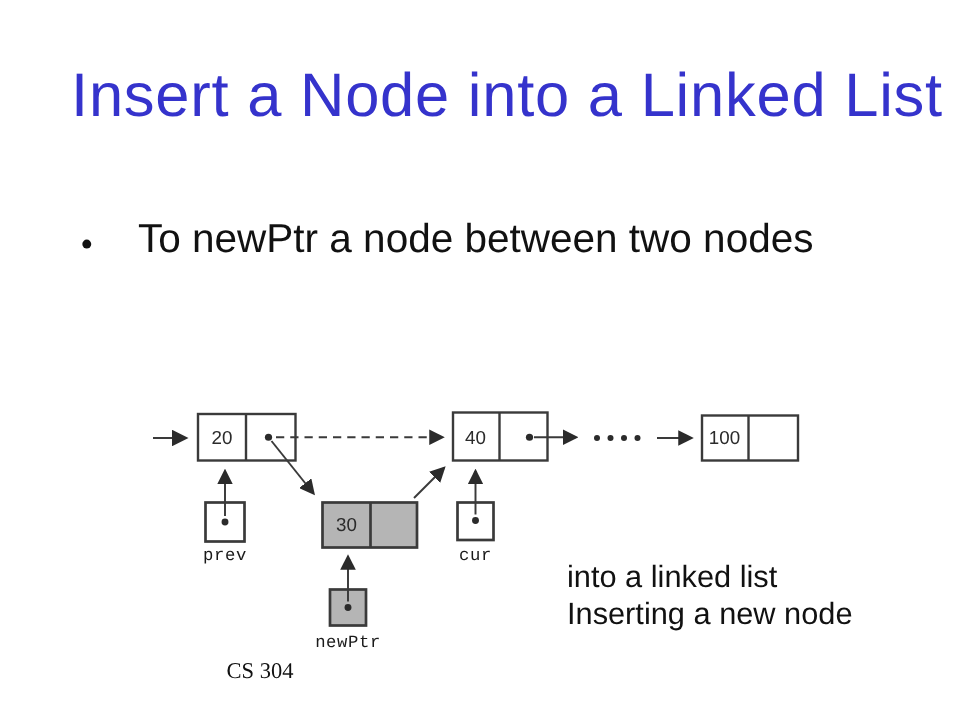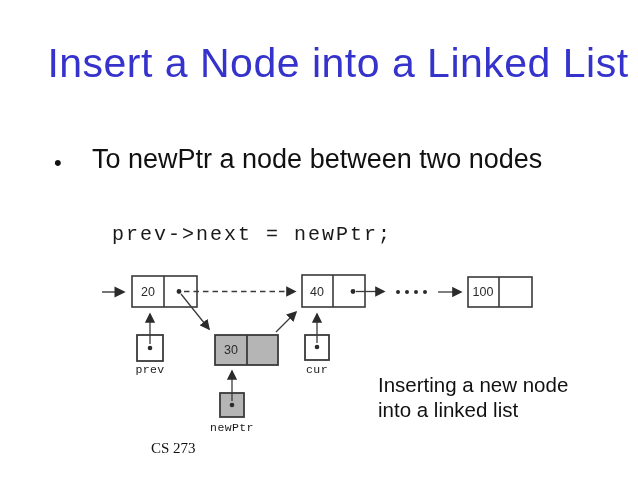--- a/index.html
+++ b/index.html
@@ -75,21 +75,20 @@
 </head>
 <body>
 
 <div class="slide">
 
   <h1 class="title">Insert a Node into a Linked List</h1>
 
   <span class="bullet-marker">•</span>
   <span class="bullet-text">To newPtr a node between two nodes</span>
 
-  <div class="code-line code2">prev-&gt;next = newPtr;</div>
 
   <svg class="diagram-svg" width="638" height="478" viewBox="0 0 638 478">
     <defs>
       <marker id="arr" viewBox="0 0 10 10" refX="8.5" refY="5" markerWidth="8" markerHeight="8" orient="auto-start-reverse">
         <path d="M0,0 L10,5 L0,10 z" fill="#2b2b2b"></path>
       </marker>
     </defs>
 
     <line x1="102" y1="292" x2="124" y2="292" stroke="#3a3a3a" stroke-width="1.4" marker-end="url(#arr)"></line>
 
@@ -152,19 +151,19 @@
 
     <g>
       <rect x="220" y="393" width="24" height="24" fill="#b5b5b5" stroke="#3a3a3a" stroke-width="1.8"></rect>
       <circle cx="232" cy="405" r="2.3" fill="#2b2b2b"></circle>
       <line x1="232" y1="401" x2="232" y2="371" stroke="#3a3a3a" stroke-width="1.3" marker-end="url(#arr)"></line>
       <text class="ptr-label" x="232" y="431" text-anchor="middle">newPtr</text>
     </g>
   </svg>
 
   <div class="caption">
+    <div>into a linked list</div>
     <div>Inserting a new node</div>
-    <div>into a linked list</div>
   </div>
 
-  <div class="footer">CS 273</div>
+  <div class="footer">CS 304</div>
 
 </div>
 
 </body></html>

